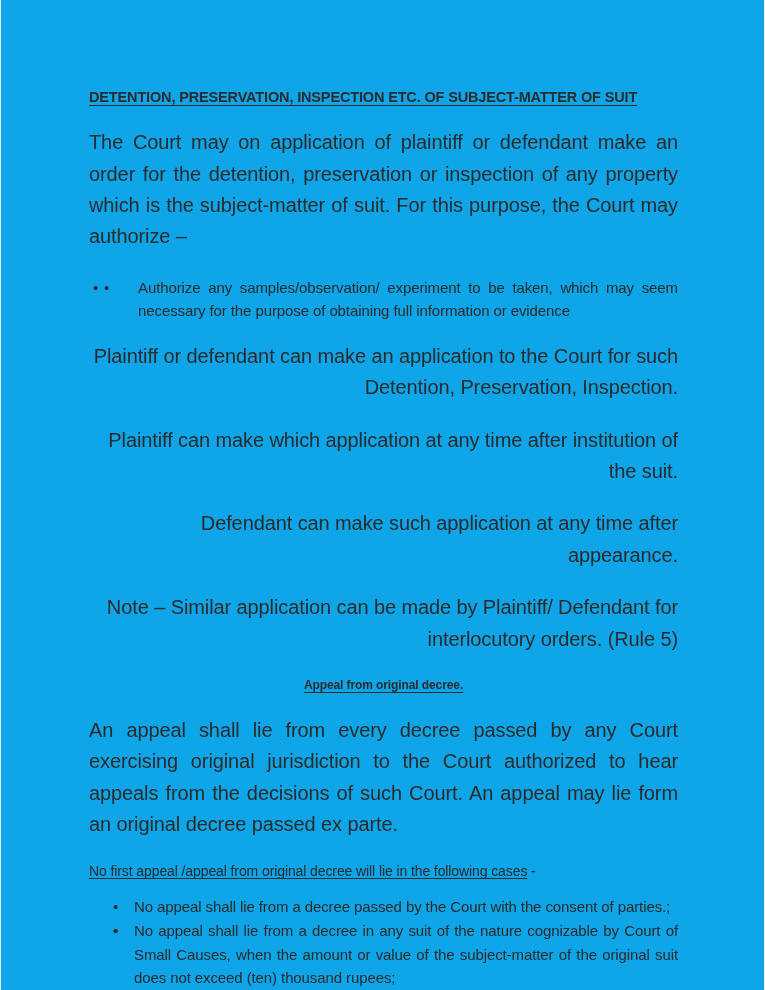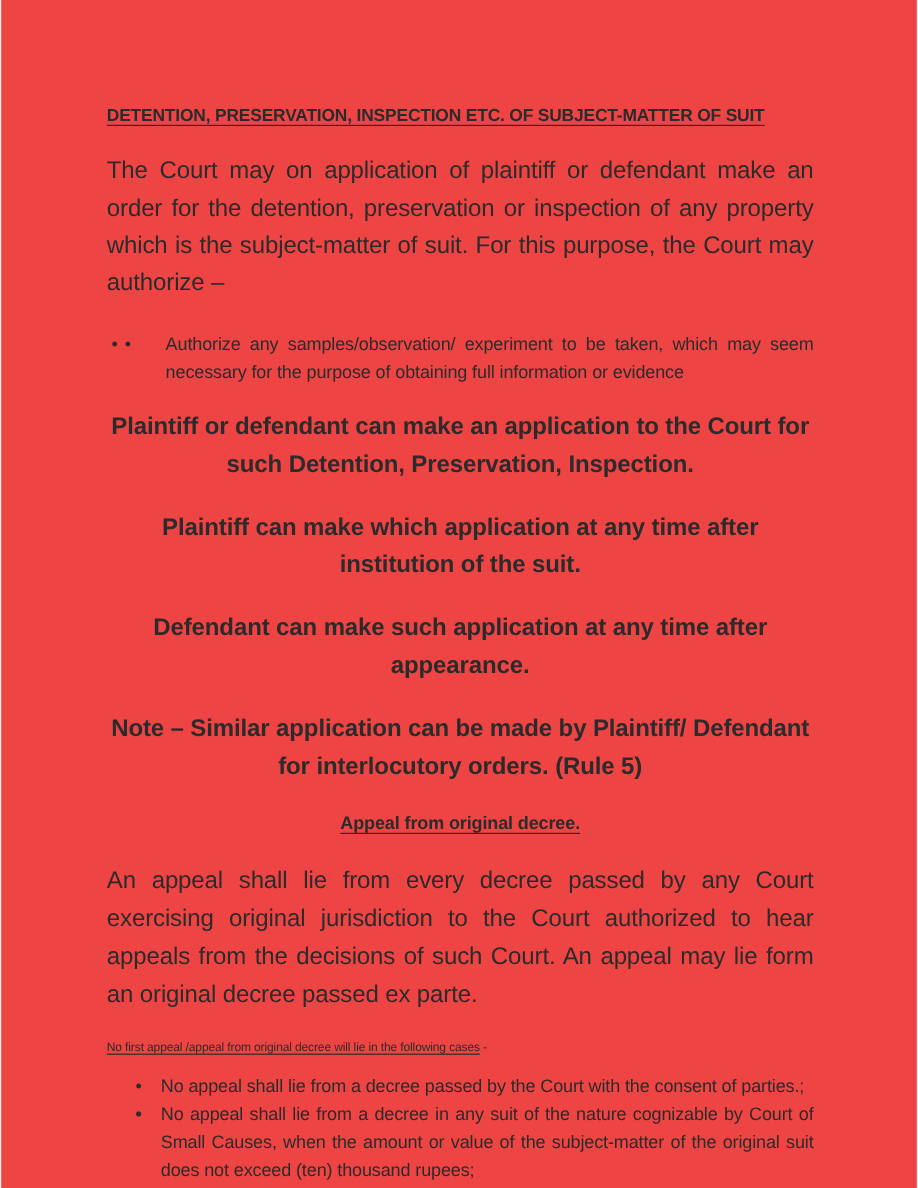--- a/index.html
+++ b/index.html
@@ -5,21 +5,21 @@
   html, body {
     margin: 0;
     padding: 0;
     background: #ffffff;
   }
 
   .page {
     position: relative;
     width: 765px;
     height: 990px;
-    background: #ef4444;
+    background: #0ea5e9;
     box-sizing: border-box;
     border-left: 1px solid #f0f0f0;
     border-right: 1px solid #f0f0f0;
     overflow: hidden;
     font-family: "Liberation Sans", sans-serif;
     color: #2b2b2b;
   }
 
   .content {
     position: absolute;
@@ -41,37 +41,36 @@
 
   .para {
     font-size: 20px;
     line-height: 1.57;
     margin: 0 0 21px 0;
     text-align: justify;
     letter-spacing: -0.1px;
   }
 
   .para.left {
-    text-align: center;
-    font-weight: bold;
+    text-align: right;
   }
 
   .center-heading {
-    font-size: 15px;
+    font-size: 12px;
     font-weight: bold;
     text-align: center;
     text-decoration: underline;
     text-underline-offset: 3px;
     margin: 0 0 21px 0;
     line-height: 1.5;
     letter-spacing: -0.1px;
   }
 
   .underline-lead {
-    font-size: 10px;
+    font-size: 14px;
     line-height: 1.57;
     margin: 0 0 12px 0;
     text-align: left;
     letter-spacing: -0.1px;
   }
 
   .underline-lead .u {
     text-decoration: underline;
     text-underline-offset: 2px;
   }

